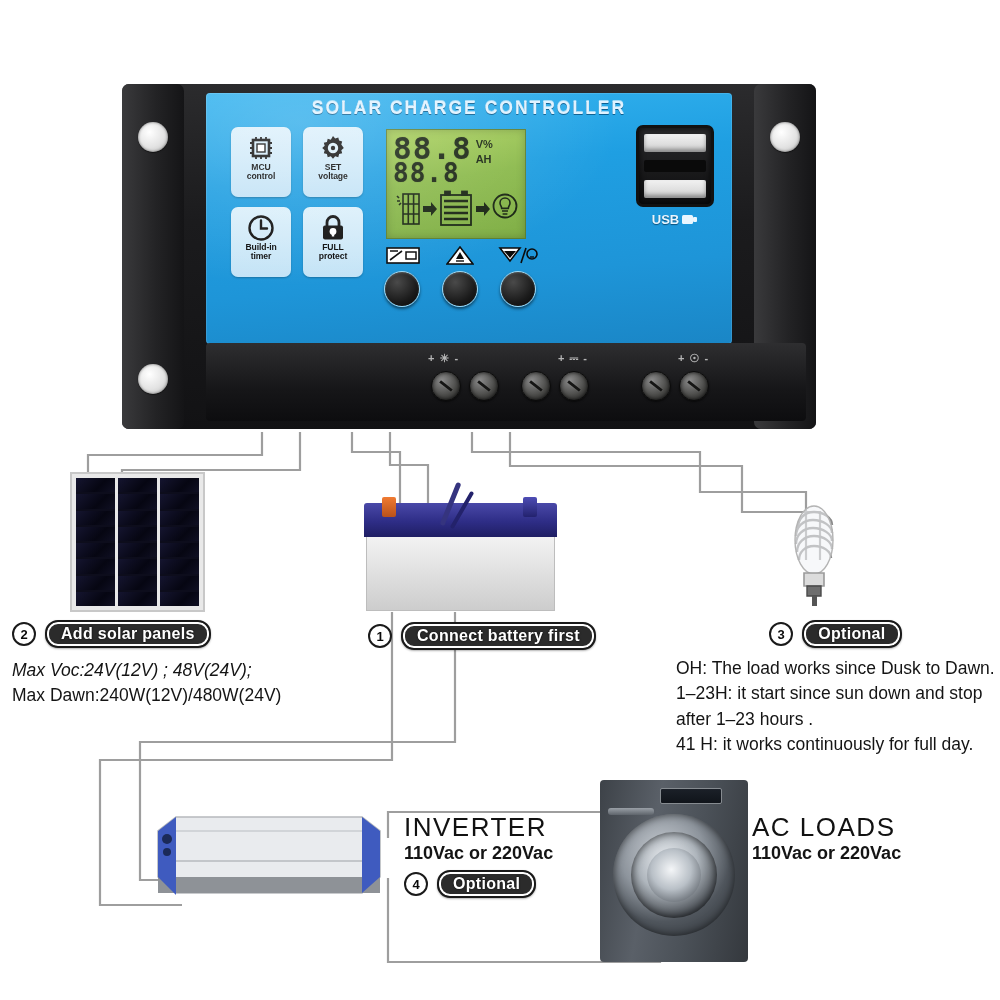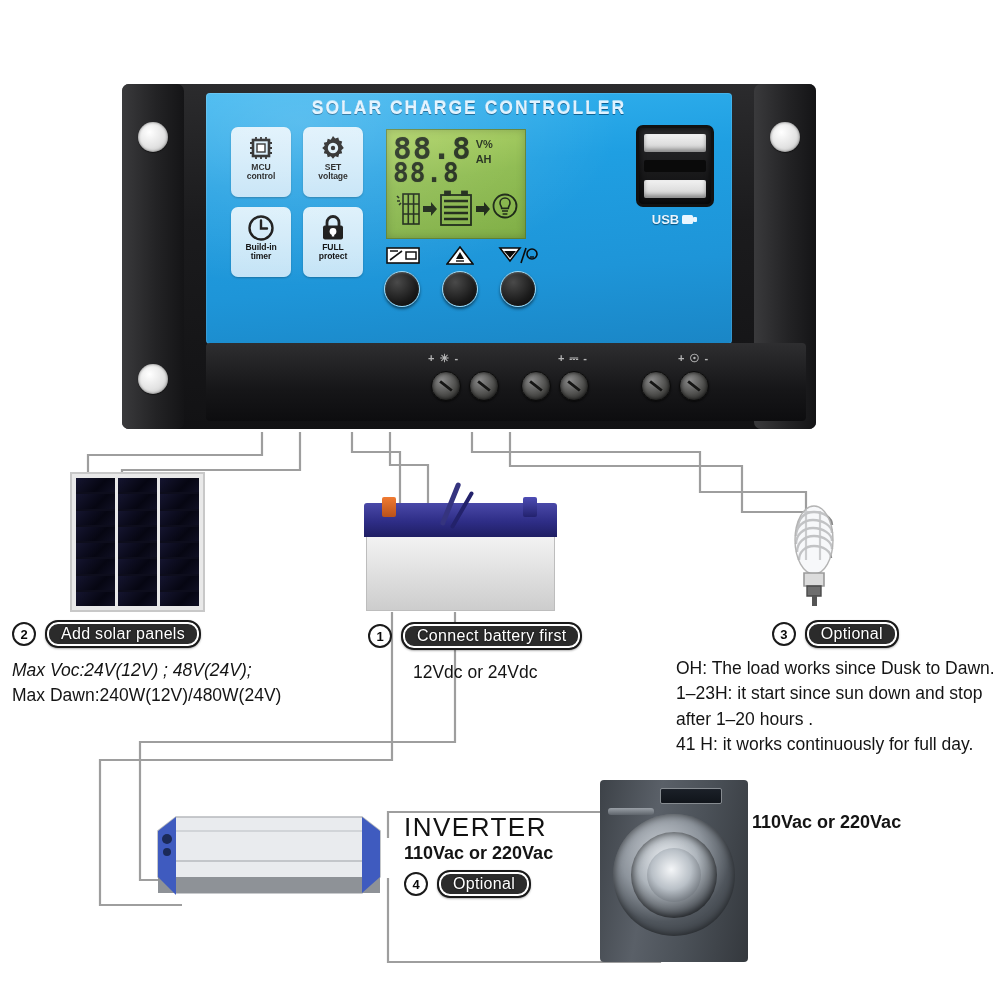--- a/index.html
+++ b/index.html
@@ -241,21 +241,21 @@
   
   .cap { position:absolute; z-index:6; color:#0a0a0a; }
   .step-badge {
     display:inline-flex; align-items:center; justify-content:center;
     width:24px; height:24px; border-radius:50%;
     border:2.2px solid #1a1a1a; font-size:13px; font-weight:700;
     background:#fff; vertical-align:middle;
   }
   .pill {
     display:inline-block; padding:3px 14px; border-radius:13px;
-    background:#2b2b2b; color:#ffffff; font-size:16px; font-weight:400;
+    background:#2b2b2b; color:#ffffff; font-size:16px; font-weight:700;
     letter-spacing:.3px;
     border:2.5px solid #1a1a1a;
     box-shadow: inset 0 0 0 2px #ffffff, 0 1px 2px rgba(0,0,0,.3);
     text-shadow: 0 0 2px rgba(0,0,0,.9);
     white-space:nowrap;
   }
   .cap-head { display:flex; align-items:center; gap:9px; }
   .cap-line { font-size:17.5px; line-height:1.45; white-space:nowrap; color:#141414; }
   .cap-big { font-size:26px; font-weight:400; letter-spacing:1.5px; color:#111; }
   .cap-sub { font-size:18px; color:#141414; white-space:nowrap;font-weight:bold; }
@@ -552,40 +552,40 @@
     </div>
     <div class="cap-line" style="margin-top:10px;font-style:italic;">Max  Voc:24V(12V) ; 48V(24V);</div>
     <div class="cap-line">Max  Dawn:240W(12V)/480W(24V)</div>
   </div>
 
   <div class="cap" id="cap-battery">
     <div class="cap-head">
       <span class="step-badge">1</span>
       <span class="pill">Connect battery first</span>
     </div>
-    <div class="cap-line" style="margin-top:10px;text-align:center;">12Vdc  or  24Vdc</div>
   </div>
 
   <div class="cap" id="cap-load">
     <div class="cap-head" style="justify-content:center;">
       <span class="step-badge">3</span>
       <span class="pill">Optional</span>
     </div>
     <div class="cap-line" style="margin-top:8px;">OH: The load works since Dusk to Dawn.</div>
     <div class="cap-line">1–23H: it start since sun down and stop</div>
-    <div class="cap-line">after 1–20 hours .</div>
+    <div class="cap-line">after 1–23 hours .</div>
     <div class="cap-line">41 H: it works continuously for full day.</div>
   </div>
 
   <div class="cap" id="cap-inverter">
     <div class="cap-big">INVERTER</div>
     <div class="cap-sub">110Vac  or  220Vac</div>
     <div class="cap-head" style="margin-top:6px;">
       <span class="step-badge">4</span>
       <span class="pill">Optional</span>
     </div>
   </div>
 
   <div class="cap" id="cap-acloads">
+    <div class="cap-big">AC  LOADS</div>
     <div class="cap-sub">110Vac  or  220Vac</div>
   </div>
 
 </div>
 
 </body></html>

